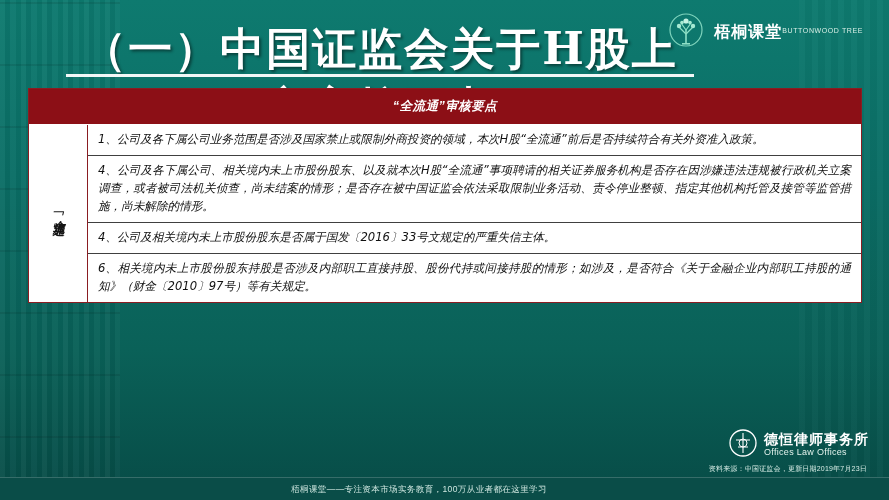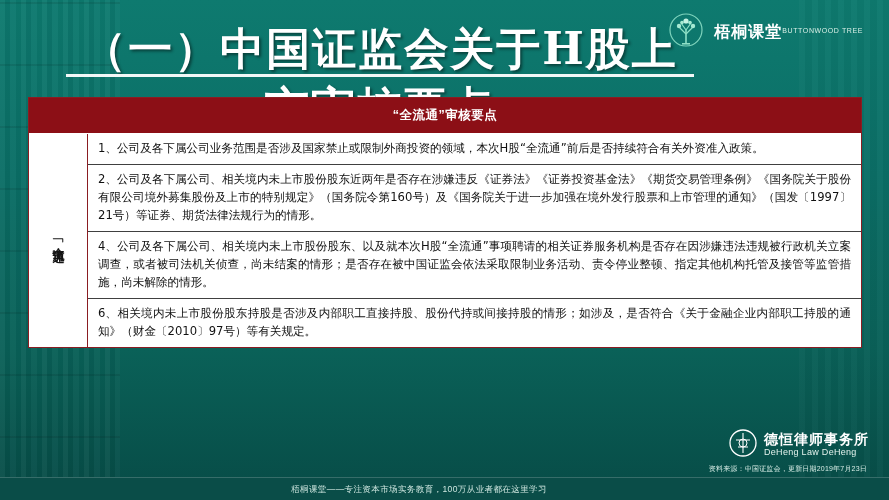--- a/index.html
+++ b/index.html
@@ -101,24 +101,25 @@
     width: 628px;
     height: 3px;
     background: #ffffff;
     opacity: 0.95;
   }
 
   
   .table-wrap {
     position: absolute;
     left: 28px;
-    top: 97px;
+    top: 88px;
     width: 834px;
     border: 1px solid #8a1d22;
     box-sizing: border-box;
+    font-style: italic;
   }
   .table-header {
     background: #8c0f16;
     color: #ffffff;
     text-align: center;
     font-size: 12.5px;
     font-weight: bold;
     padding: 9px 0 9px 0;
     letter-spacing: 0.5px;
     border-bottom: 1px solid #ffffff;
@@ -253,38 +254,38 @@
   <div class="title-underline"></div>
 
   <div class="table-wrap">
     <div class="table-header">“全流通”审核要点</div>
     <div class="table-body">
       <div class="row-label">
         <span>「全流通」</span>
       </div>
       <div class="rows">
         <div class="trow">1、公司及各下属公司业务范围是否涉及国家禁止或限制外商投资的领域，本次H股“全流通”前后是否持续符合有关外资准入政策。</div>
-        <div class="trow">2、公司及各下属公司、相关境内未上市股份股东近两年是否存在涉嫌违反《证券法》《证券投资基金法》《期货交易管理条例》《国务院关于股份有限公司境外募集股份及上市的特别规定》（国务院令第160号）及《国务院关于进一步加强在境外发行股票和上市管理的通知》（国发〔1997〕21号）等证券、期货法律法规行为的情形。</div>
         <div class="trow">4、公司及各下属公司、相关境内未上市股份股东、以及就本次H股“全流通”事项聘请的相关证券服务机构是否存在因涉嫌违法违规被行政机关立案调查，或者被司法机关侦查，尚未结案的情形；是否存在被中国证监会依法采取限制业务活动、责令停业整顿、指定其他机构托管及接管等监管措施，尚未解除的情形。</div>
+        <div class="trow">4、公司及相关境内未上市股份股东是否属于国发〔2016〕33号文规定的严重失信主体。</div>
         <div class="trow">6、相关境内未上市股份股东持股是否涉及内部职工直接持股、股份代持或间接持股的情形；如涉及，是否符合《关于金融企业内部职工持股的通知》（财金〔2010〕97号）等有关规定。</div>
       </div>
     </div>
   </div>
 
   <div class="deheng">
     <span>
       <svg class="deheng-mark" viewBox="0 0 30 30" xmlns="http://www.w3.org/2000/svg">
         <circle cx="15" cy="15" r="13" fill="none" stroke="#ffffff" stroke-width="1.3"></circle>
         <path d="M15 5 L15 25 M8 12 L22 12 M10 19 L20 19" stroke="#ffffff" stroke-width="1.1" fill="none"></path>
         <circle cx="15" cy="15" r="4" fill="none" stroke="#ffffff" stroke-width="1"></circle>
       </svg>
     </span>
     <span class="deheng-text">
       <span class="deheng-cn">德恒律师事务所</span>
-      <span class="deheng-en">DeHeng Law DeHeng</span>
+      <span class="deheng-en">Offices Law Offices</span>
     </span>
   </div>
 
   <div class="footnote">资料来源：中国证监会，更新日期2019年7月23日</div>
 
   <div class="bottom-bar"></div>
   <div class="bottom-text">梧桐课堂——专注资本市场实务教育，100万从业者都在这里学习</div>
 
 </div>
 

